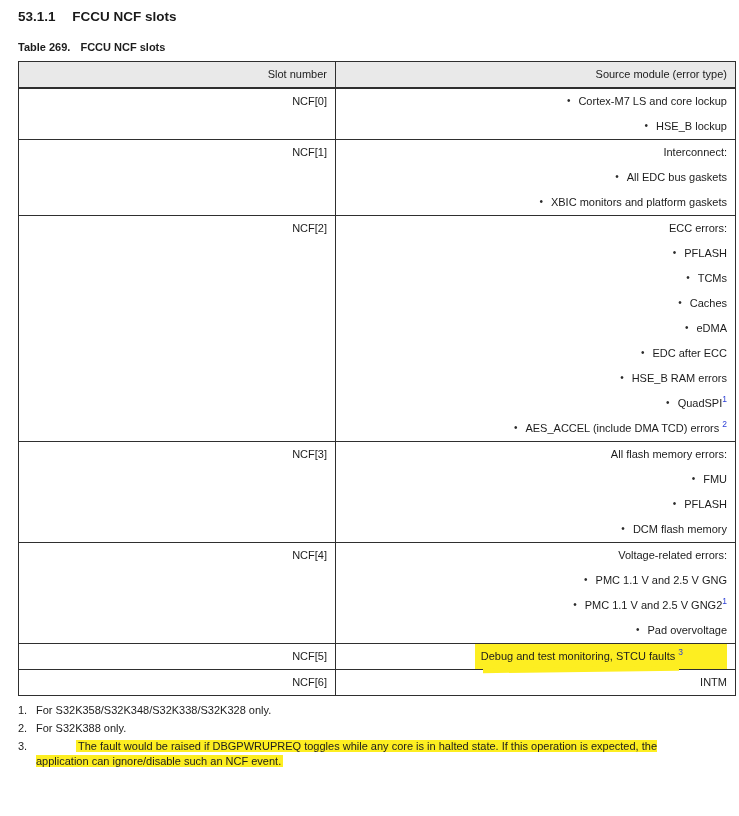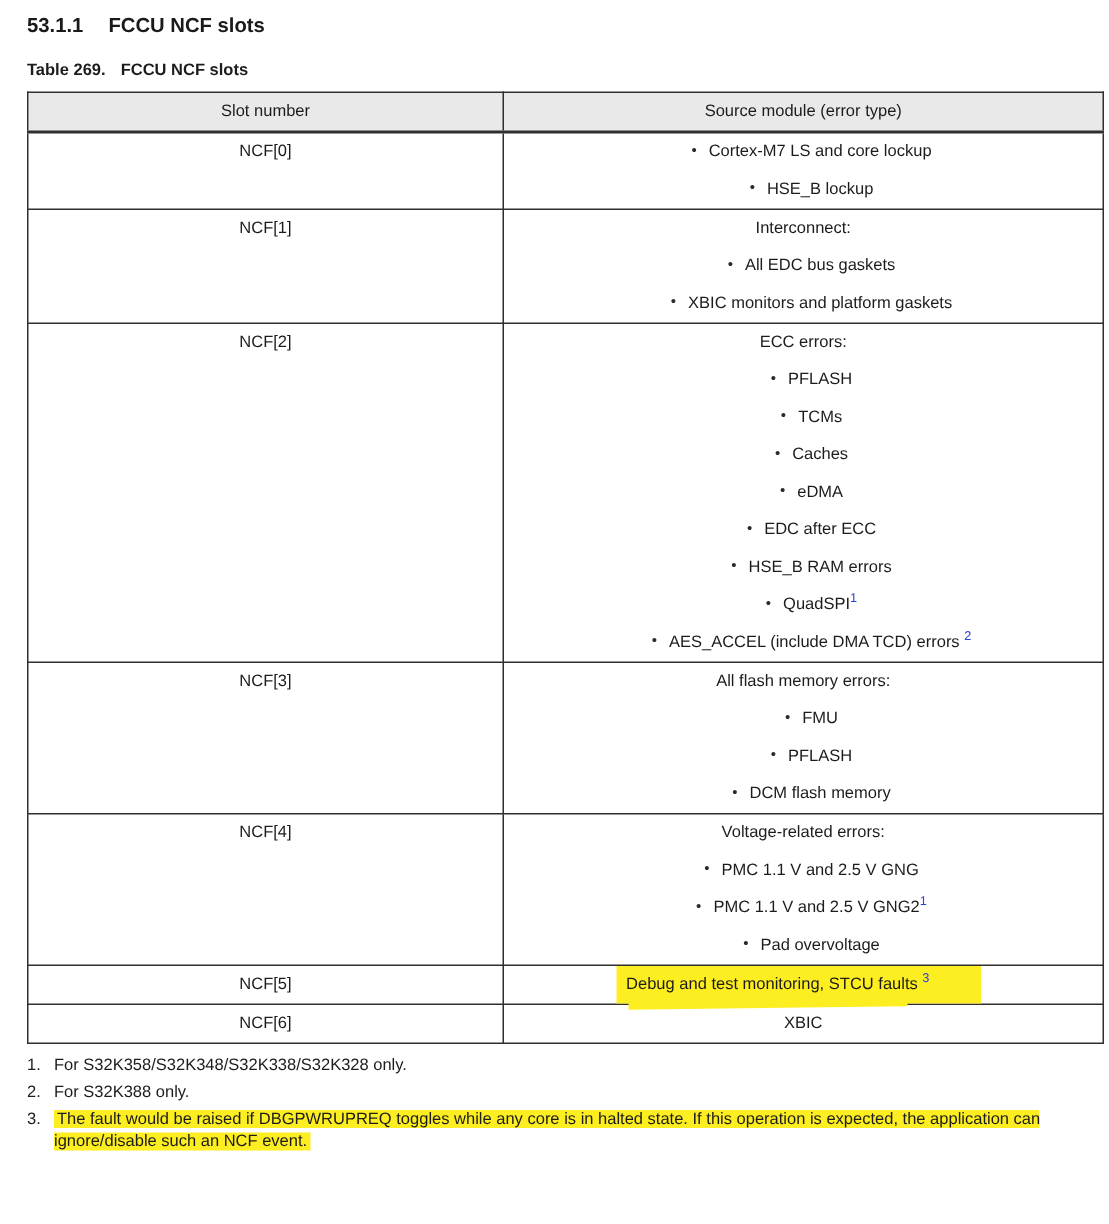--- a/index.html
+++ b/index.html
@@ -32,21 +32,21 @@
     margin:8px 0 0 18px;
     border-collapse:collapse;
     table-layout:fixed;
     width:717px;
     font-size:11px;
   }
   table.ncf th, table.ncf td{
     border:1px solid var(--border);
     vertical-align:top;
     padding:0 8px;
-    text-align:center;
+    text-align:right;
   }
   table.ncf thead th{
     background:var(--headerbg);
     font-weight:normal;
     height:26px;
     line-height:25px;
     border-bottom:2px solid var(--border);
   }
   .line{
     height:25px;line-height:25px;white-space:nowrap;
@@ -60,21 +60,21 @@
     vertical-align:super;
     line-height:0;
     cursor:pointer;
   }
   .hl{
     background:var(--hl);
   }
   .hl-marker{
     position:relative;
     display:inline-block;
-    padding:0 34px 0 6px;
+    padding:0 44px 0 6px;
     margin-left:-6px;
   }
   .hl-marker::after{
     content:"";
     position:absolute;
     left:8px;right:48px;bottom:-3px;height:5px;
     background:var(--hl);
     transform:rotate(-0.7deg);
   }
   .footnotes{
@@ -87,21 +87,21 @@
   }
   .fn-num{
     flex:0 0 18px;
     line-height:15px;
   }
   .fn-text{
     flex:1 1 auto;
     max-width:676px;
     line-height:15px;
   }
-  .fn-text .hl{padding:0 2px;}
+  .fn-text .hl{padding:0 2px;margin-left:40px;}
 </style>
 </head>
 <body>
 
 <div class="page">
 
   <h1 class="section-heading">
     <span class="sec-num">53.1.1</span>
     <span>FCCU NCF slots</span>
   </h1>
@@ -196,21 +196,21 @@
           </td>
           <td>
             <div class="line"><span class="hl hl-marker">Debug and test monitoring, STCU faults <sup class="fnref">3</sup></span></div>
           </td>
         </tr>
         <tr>
           <td>
             <div class="line">NCF[6]</div>
           </td>
           <td>
-            <div class="line">XBIC</div>
+            <div class="line">INTM</div>
           </td>
         </tr>
       </tbody>
   </table>
 
   <ol id="footnotes" class="footnotes">
       <li>
         <span class="fn-num">1.</span>
         <span class="fn-text"><span class="">For S32K358/S32K348/S32K338/S32K328 only.</span></span>
       </li>

